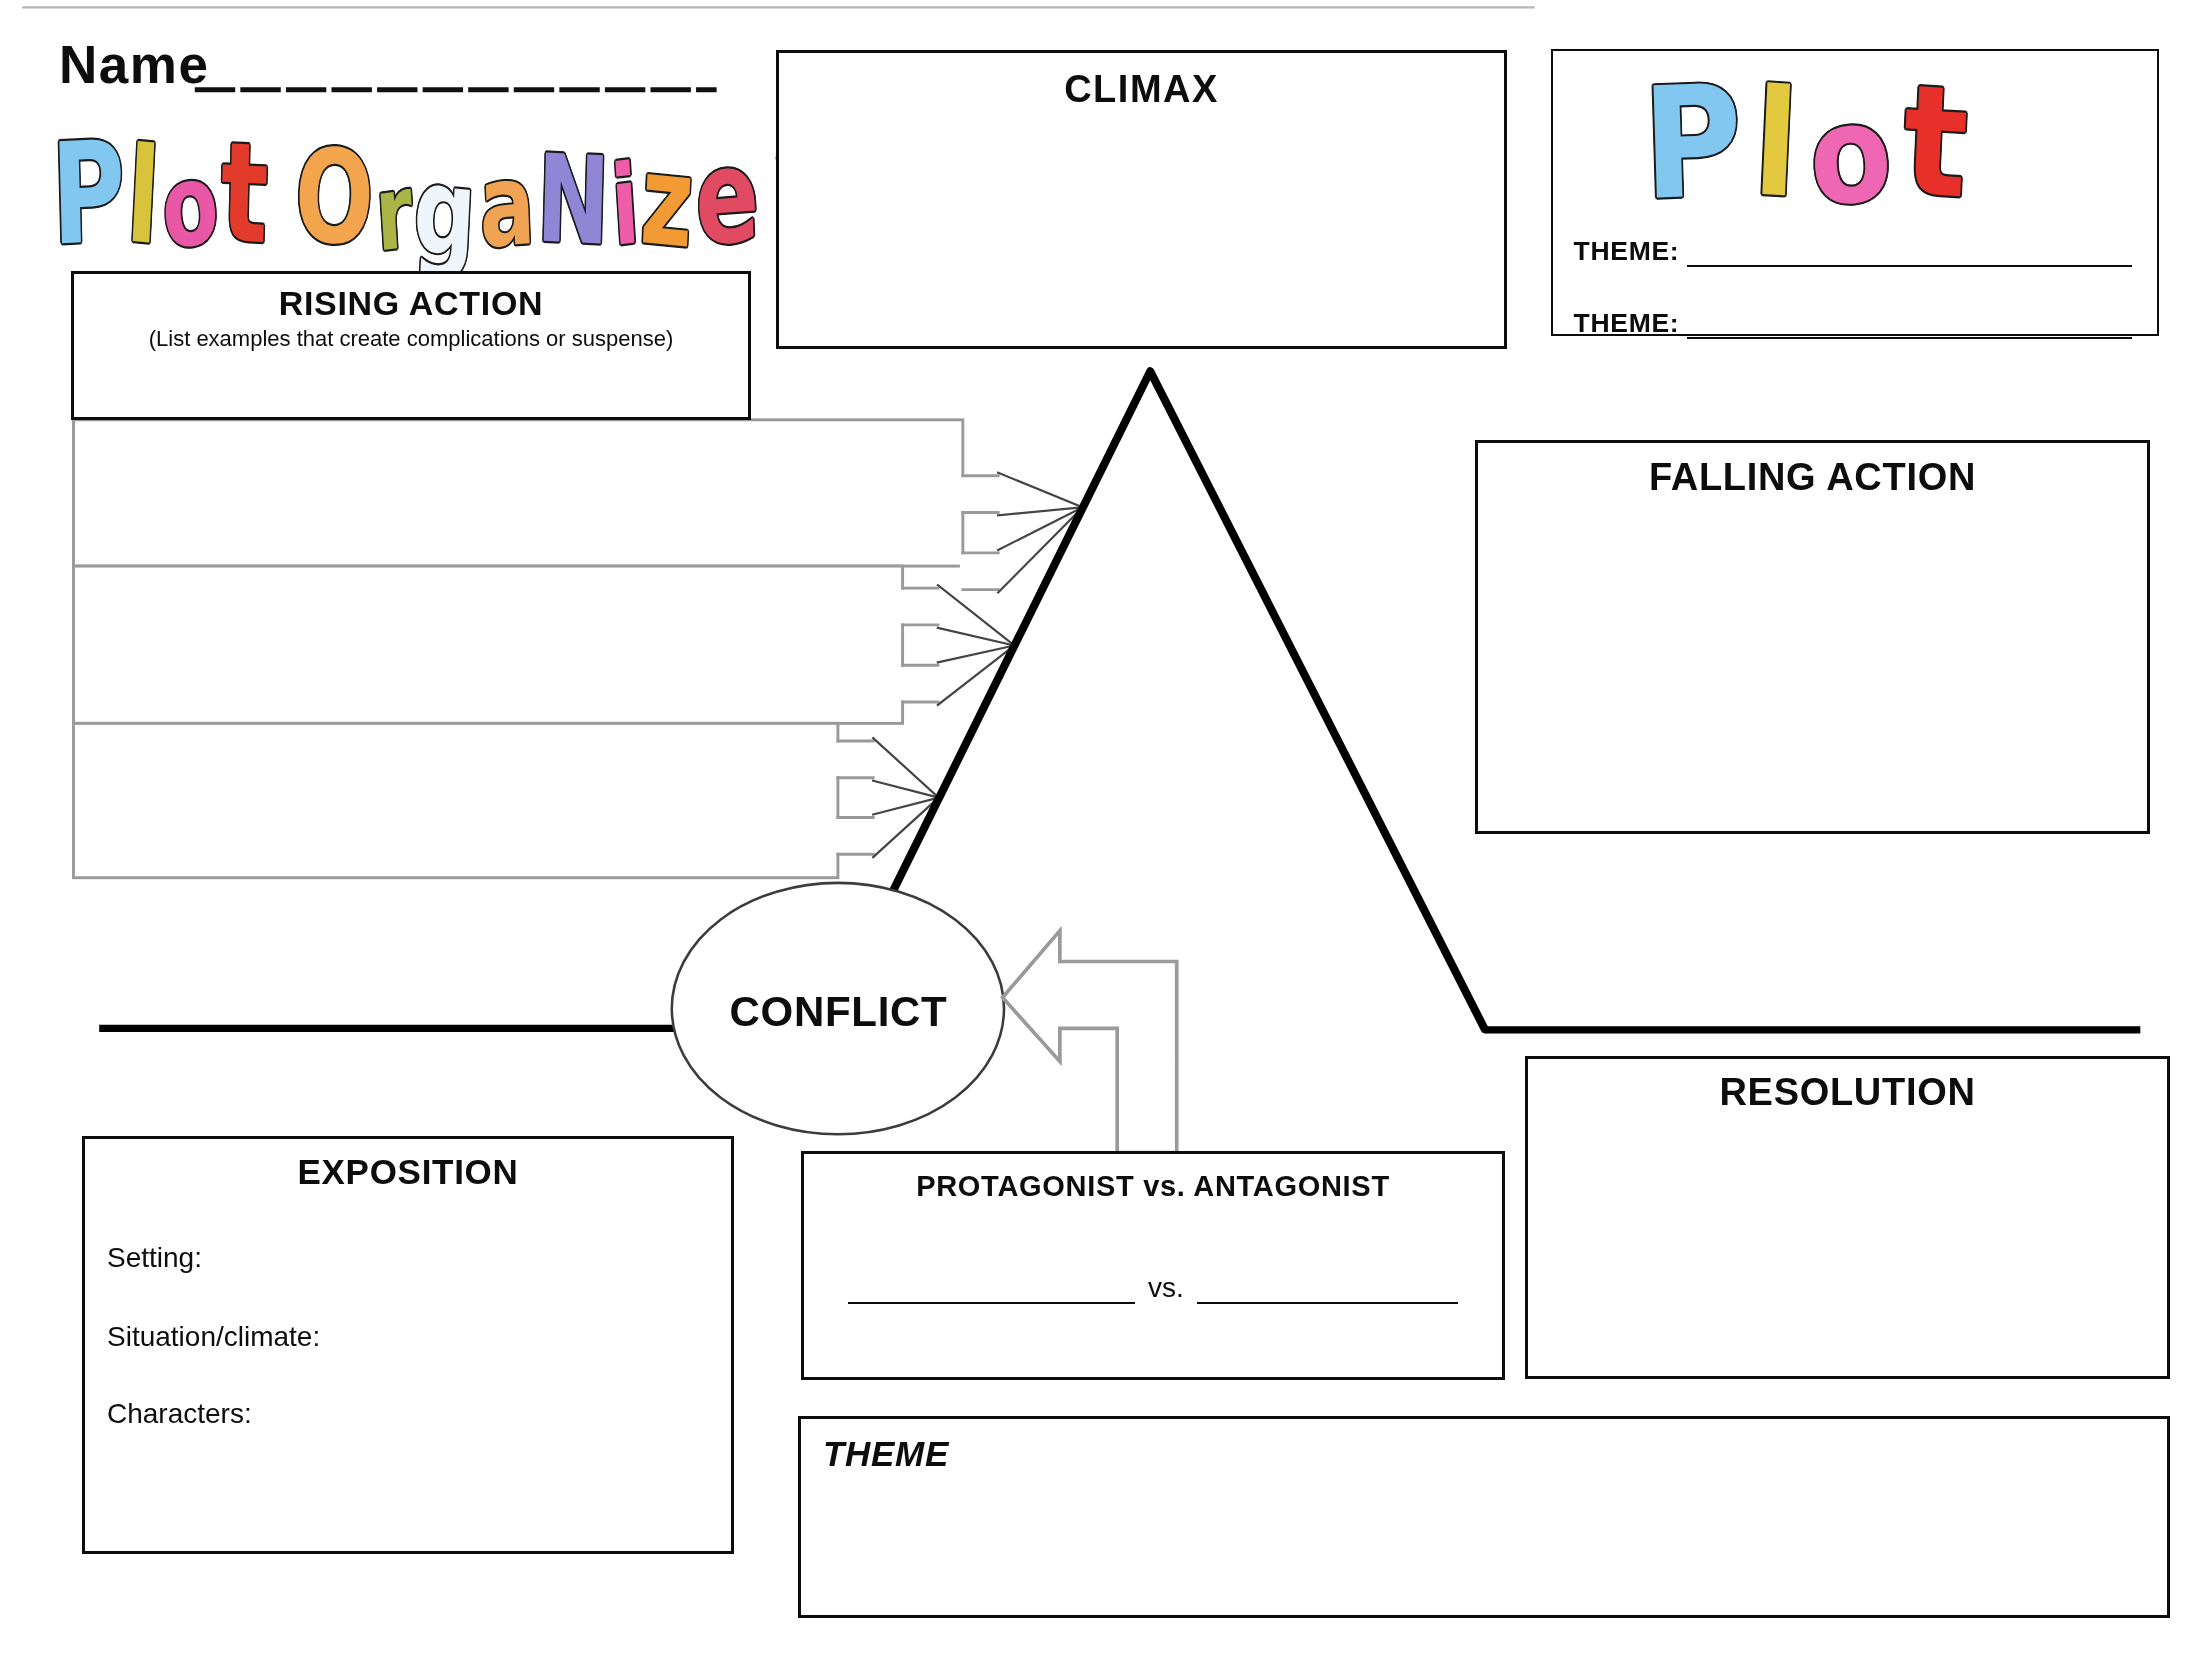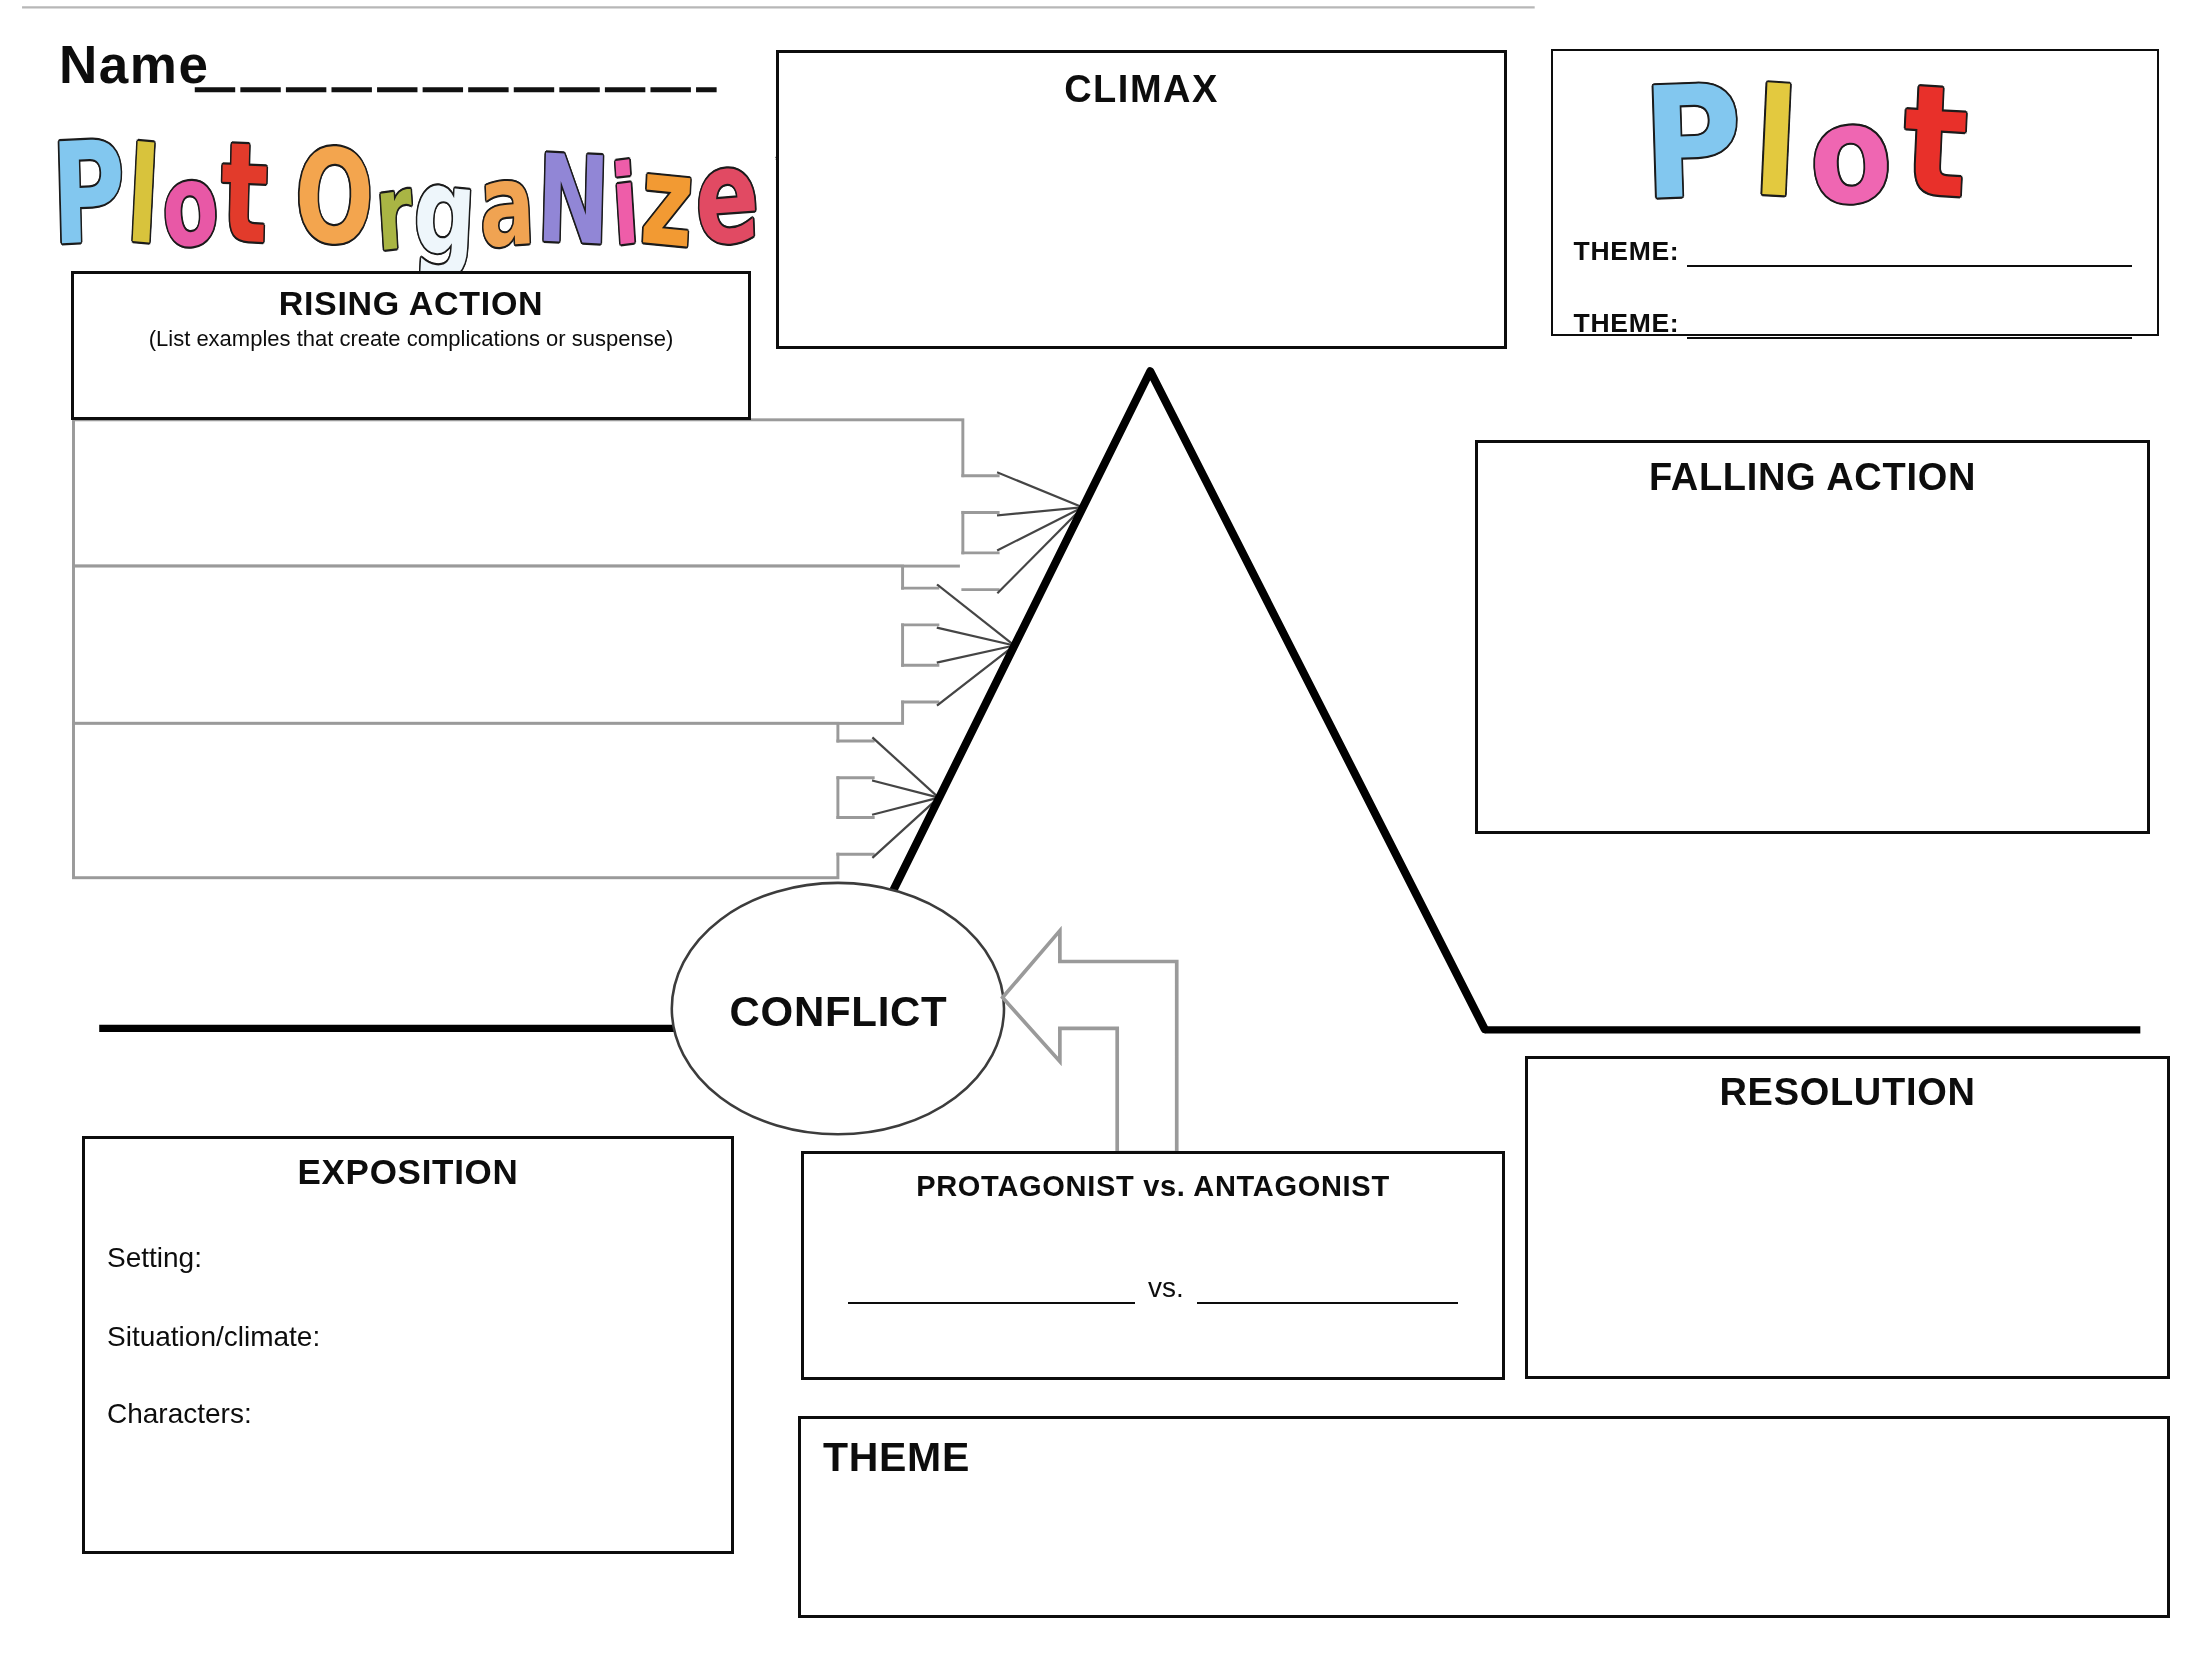--- a/index.html
+++ b/index.html
@@ -24,21 +24,21 @@
   .resolution-title{margin-top:11.8px;font-size:38px;letter-spacing:0.7px;}
   .conflict-label{position:absolute;left:673px;top:988px;width:331px;text-align:center;
                   font-size:42px;font-weight:bold;letter-spacing:0.7px;}
   .expo-title{margin-top:13.2px;font-size:35px;}
   .expo-field{position:absolute;left:22px;font-size:28px;}
   .prot-title{margin-top:16px;font-size:29px;}
   .vs-row{position:absolute;left:0;right:0;top:118px;display:flex;align-items:flex-end;
           justify-content:center;font-size:28px;}
   .blank{display:inline-block;border-bottom:2.9px solid #0d0d0d;height:29px;}
   .vs-word{margin:0 13.2px;}
-  .theme-title{position:absolute;left:22px;top:14.7px;font-size:41px;font-weight:bold;letter-spacing:0.7px;}
+  .theme-title{position:absolute;left:22px;top:14.7px;font-size:35px;font-weight:bold;letter-spacing:0.7px;font-style:italic;}
   .pt-row{position:absolute;left:20.6px;right:25px;display:flex;align-items:flex-end;}
   .pt-label{font-size:26.5px;font-weight:bold;letter-spacing:0.7px;white-space:nowrap;}
   .pt-line{flex:1;border-bottom:2.2px solid #0d0d0d;height:22px;margin-left:7.4px;}
 </style>
 </head>
 <body>
 
 <div class="canvas">
 
   <svg class="bg" width="2205" height="1654" viewBox="0 0 3000 2250">

